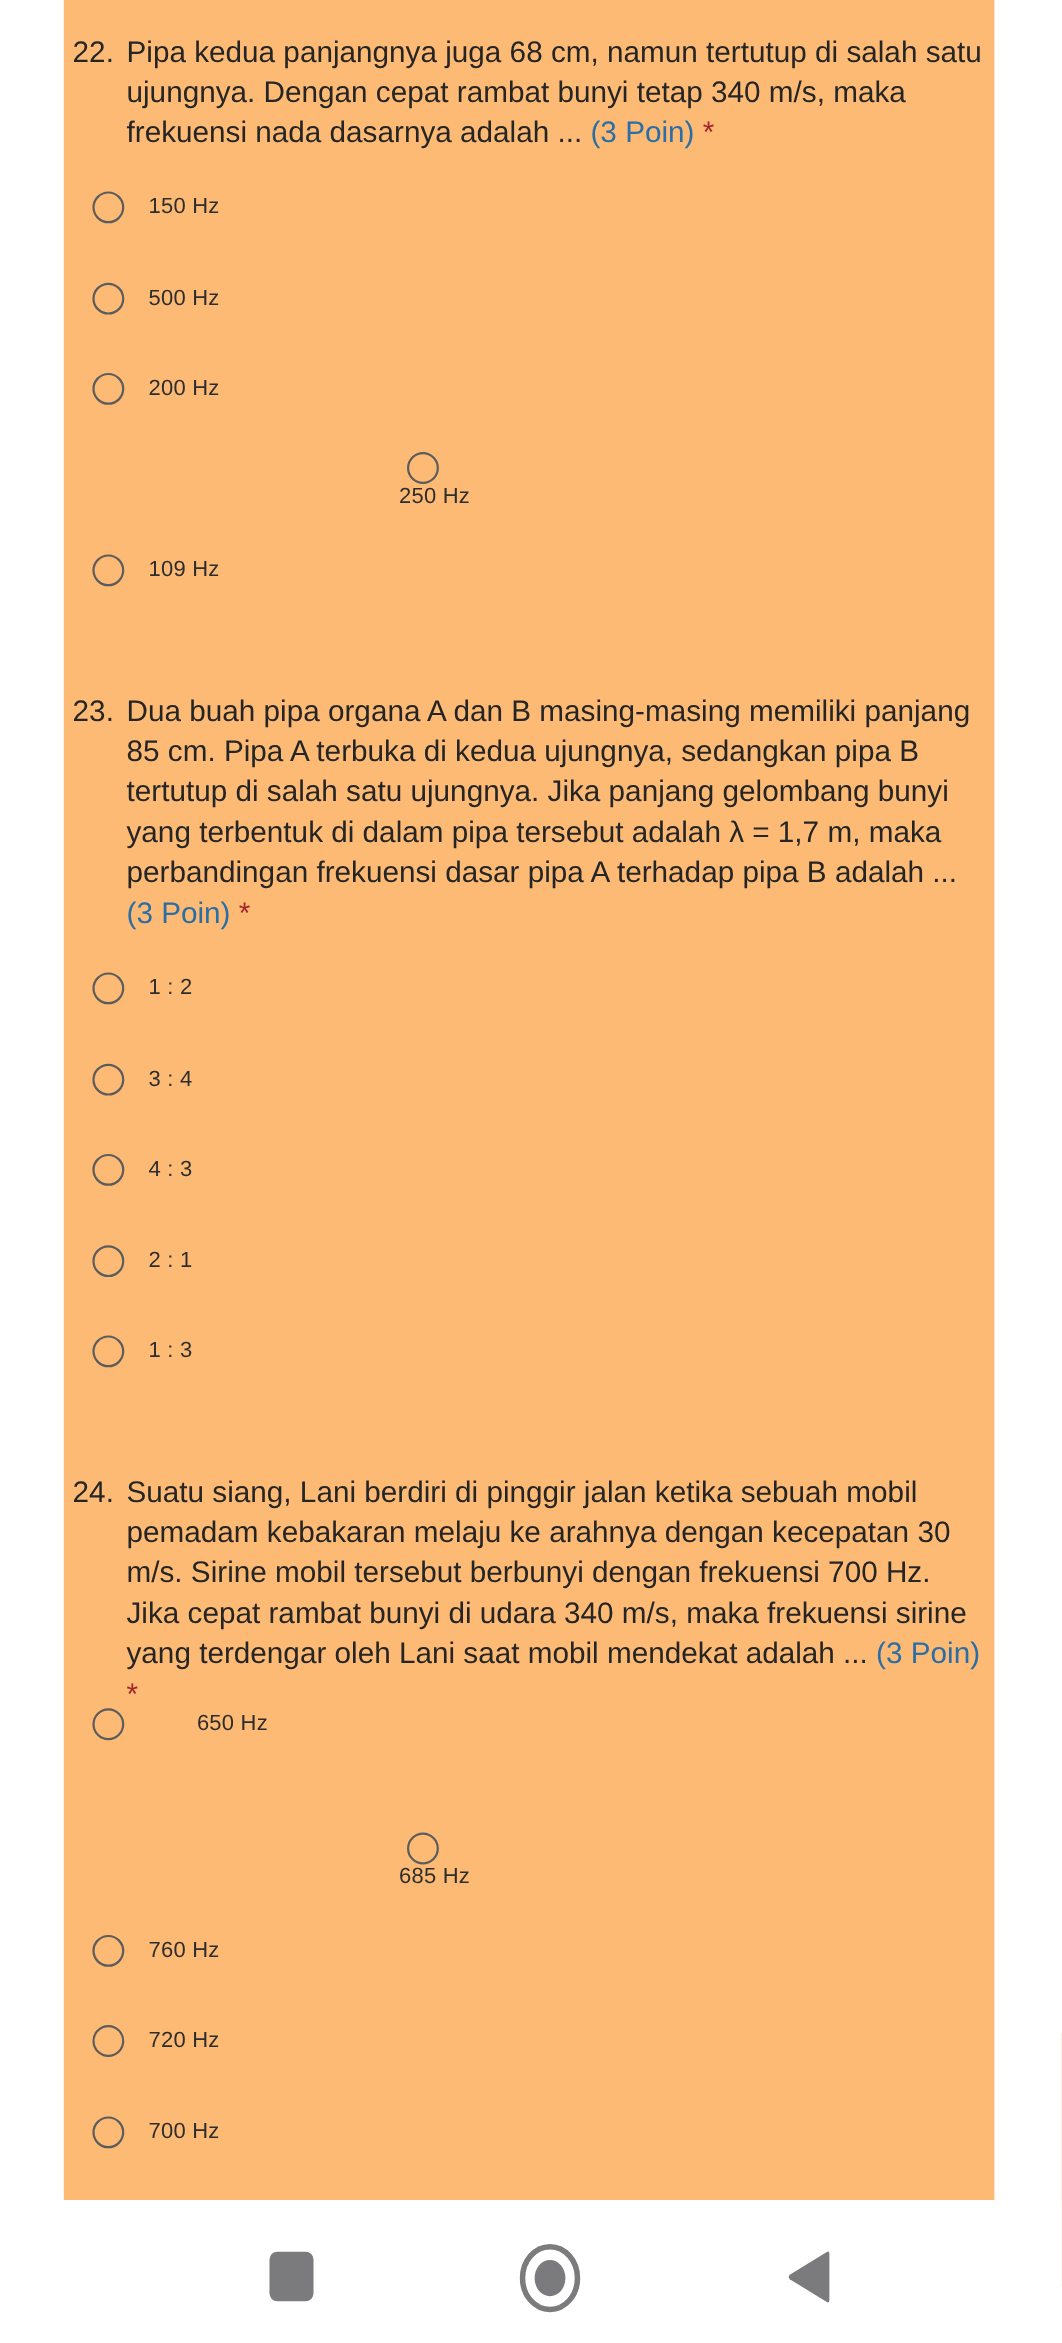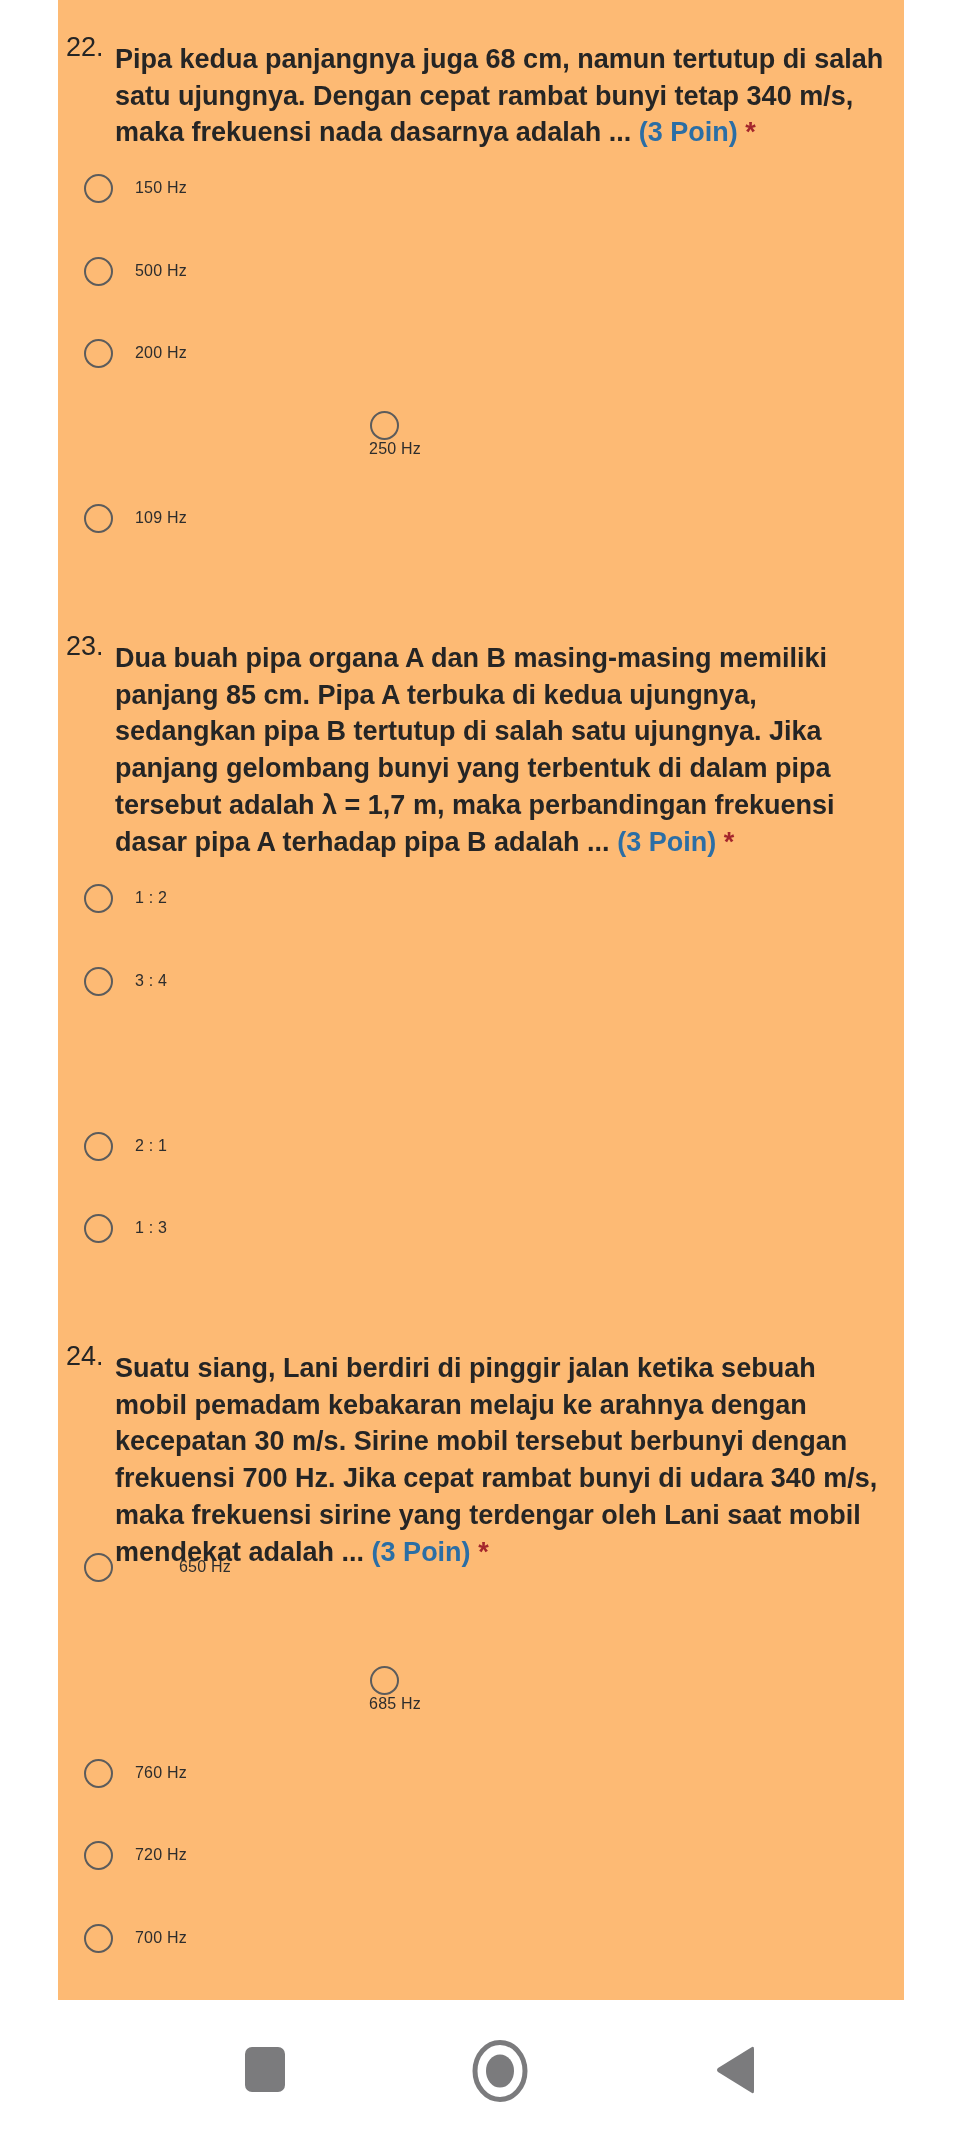--- a/index.html
+++ b/index.html
@@ -38,23 +38,22 @@
     color: #252525;
   }
   .q-num {
     position: absolute;
     left: 8px;
     top: 0;
   }
   .q-text {
     position: absolute;
     left: 57px;
-    top: 12px;
+    top: 0;
     width: 780px;
-    font-weight: bold;
   }
   .q-points {
     color: #2b6ea5;
   }
   .q-required {
     color: #a4262c;
   }
   .option {
     position: absolute;
     left: 26px;
@@ -68,21 +67,21 @@
     width: 29px;
     height: 29px;
     border: 2px solid #5c5c5c;
     border-radius: 50%;
     box-sizing: border-box;
     background: transparent;
     flex: none;
   }
   .opt-label {
     margin-left: 22px;
-    font-size: 16px;
+    font-size: 20px;
     color: #2d2d2d;
     letter-spacing: 0.2px;
   }
   .navbar {
     position: absolute;
     left: 0;
     top: 2000px;
     width: 965px;
     height: 130px;
     background: #ffffff;
@@ -155,20 +154,24 @@
     </div>
   </div>
   <div class="option" style="top:873px;">
     <span class="radio"></span>
     <span class="opt-label">1 : 2</span>
   </div>
   <div class="option" style="top:956px;">
     <span class="radio"></span>
     <span class="opt-label">3 : 4</span>
   </div>
+  <div class="option" style="top:1038px;">
+    <span class="radio"></span>
+    <span class="opt-label">4 : 3</span>
+  </div>
   <div class="option" style="top:1121px;">
     <span class="radio"></span>
     <span class="opt-label">2 : 1</span>
   </div>
   <div class="option" style="top:1203px;">
     <span class="radio"></span>
     <span class="opt-label">1 : 3</span>
   </div>
 
   <div class="question" style="top:1338px;">

